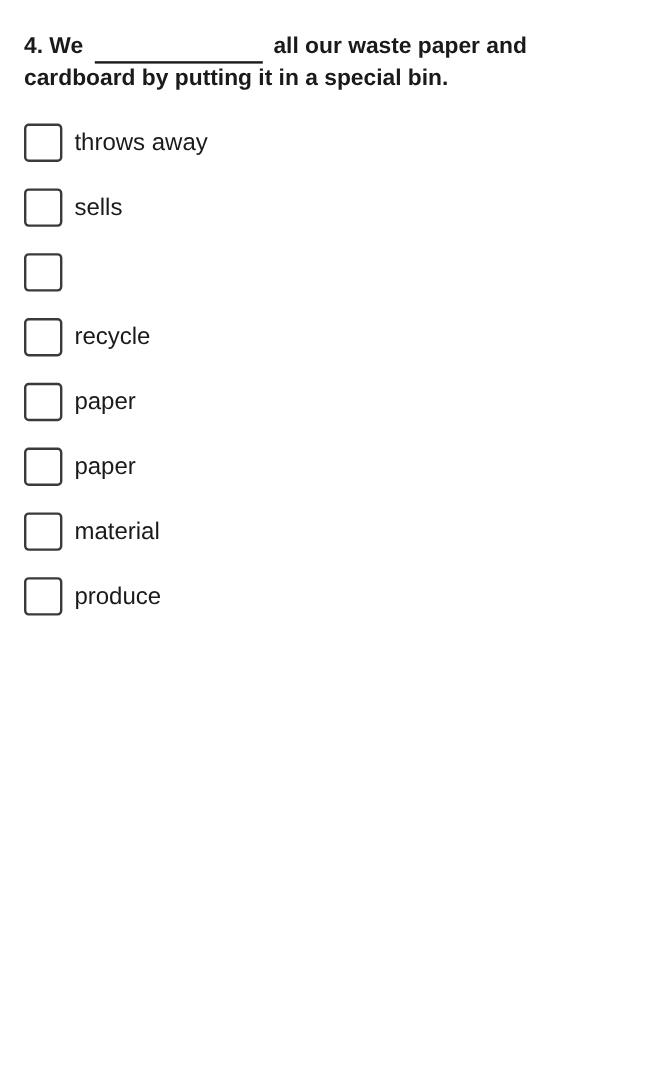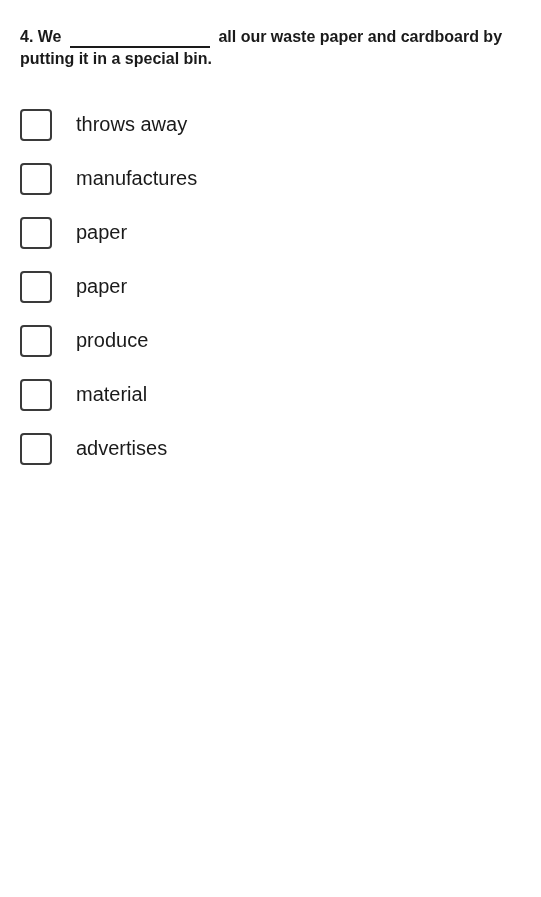--- a/index.html
+++ b/index.html
@@ -10,46 +10,46 @@
 
     body {
       width: 541px;
       min-height: 897px;
       background: #ffffff;
       font-family: Arial, Helvetica, sans-serif;
       padding: 24px 20px;
     }
 
     .question-text {
-      font-size: 16px;
+      font-size: 19px;
       font-weight: 700;
       color: #1a1a1a;
       line-height: 1.4;
-      margin-bottom: 32px;
+      margin-bottom: 18px;
     }
 
     .question-text .blank {
       display: inline-block;
       width: 140px;
       border-bottom: 2px solid #1a1a1a;
       vertical-align: bottom;
       margin: 0 4px;
     }
 
     .options-list {
       list-style: none;
       display: flex;
       flex-direction: column;
       gap: 10px;
     }
 
     .option-item {
       display: flex;
       align-items: center;
-      gap: 24px;
+      gap: 10px;
       padding: 6px 0;
     }
 
     .option-checkbox {
       width: 32px;
       height: 32px;
       border: 2.5px solid #3a3a3a;
       border-radius: 4px;
       flex-shrink: 0;
       background: #ffffff;
@@ -70,36 +70,39 @@
 <p class="question-text">
   <span>4. We </span><span class="blank">&nbsp;</span> <span>all our waste paper and cardboard by putting it in a special bin.</span>
 </p>
 
 <ul class="options-list" id="options-container">
 <li class="option-item">
       <input type="checkbox" class="option-checkbox" id="opt1" style="">
       <label class="option-label" for="opt1">throws away</label>
     </li>
     <li class="option-item">
+      <input type="checkbox" class="option-checkbox" id="opt3" style="">
+      <label class="option-label" for="opt3">sells</label>
+    </li>
+    <li class="option-item">
       <input type="checkbox" class="option-checkbox" id="opt4" style="">
-      <label class="option-label" for="opt4">manufactures</label>
+    </li>
+    <li class="option-item">
+      <input type="checkbox" class="option-checkbox" id="opt5" style="">
+      <label class="option-label" for="opt5">recycle</label>
     </li>
     <li class="option-item">
       <input type="checkbox" class="option-checkbox" id="opt6" style="">
       <label class="option-label" for="opt6">paper</label>
     </li>
     <li class="option-item">
       <input type="checkbox" class="option-checkbox" id="opt7" style="">
       <label class="option-label" for="opt7">paper</label>
     </li>
     <li class="option-item">
-      <input type="checkbox" class="option-checkbox" id="opt9" style="">
-      <label class="option-label" for="opt9">produce</label>
-    </li>
-    <li class="option-item">
       <input type="checkbox" class="option-checkbox" id="opt8" style="">
       <label class="option-label" for="opt8">material</label>
     </li>
     <li class="option-item">
-      <input type="checkbox" class="option-checkbox" id="opt10" style="">
-      <label class="option-label" for="opt10">advertises</label>
+      <input type="checkbox" class="option-checkbox" id="opt9" style="">
+      <label class="option-label" for="opt9">produce</label>
     </li>
   </ul>
 
 </body></html>

